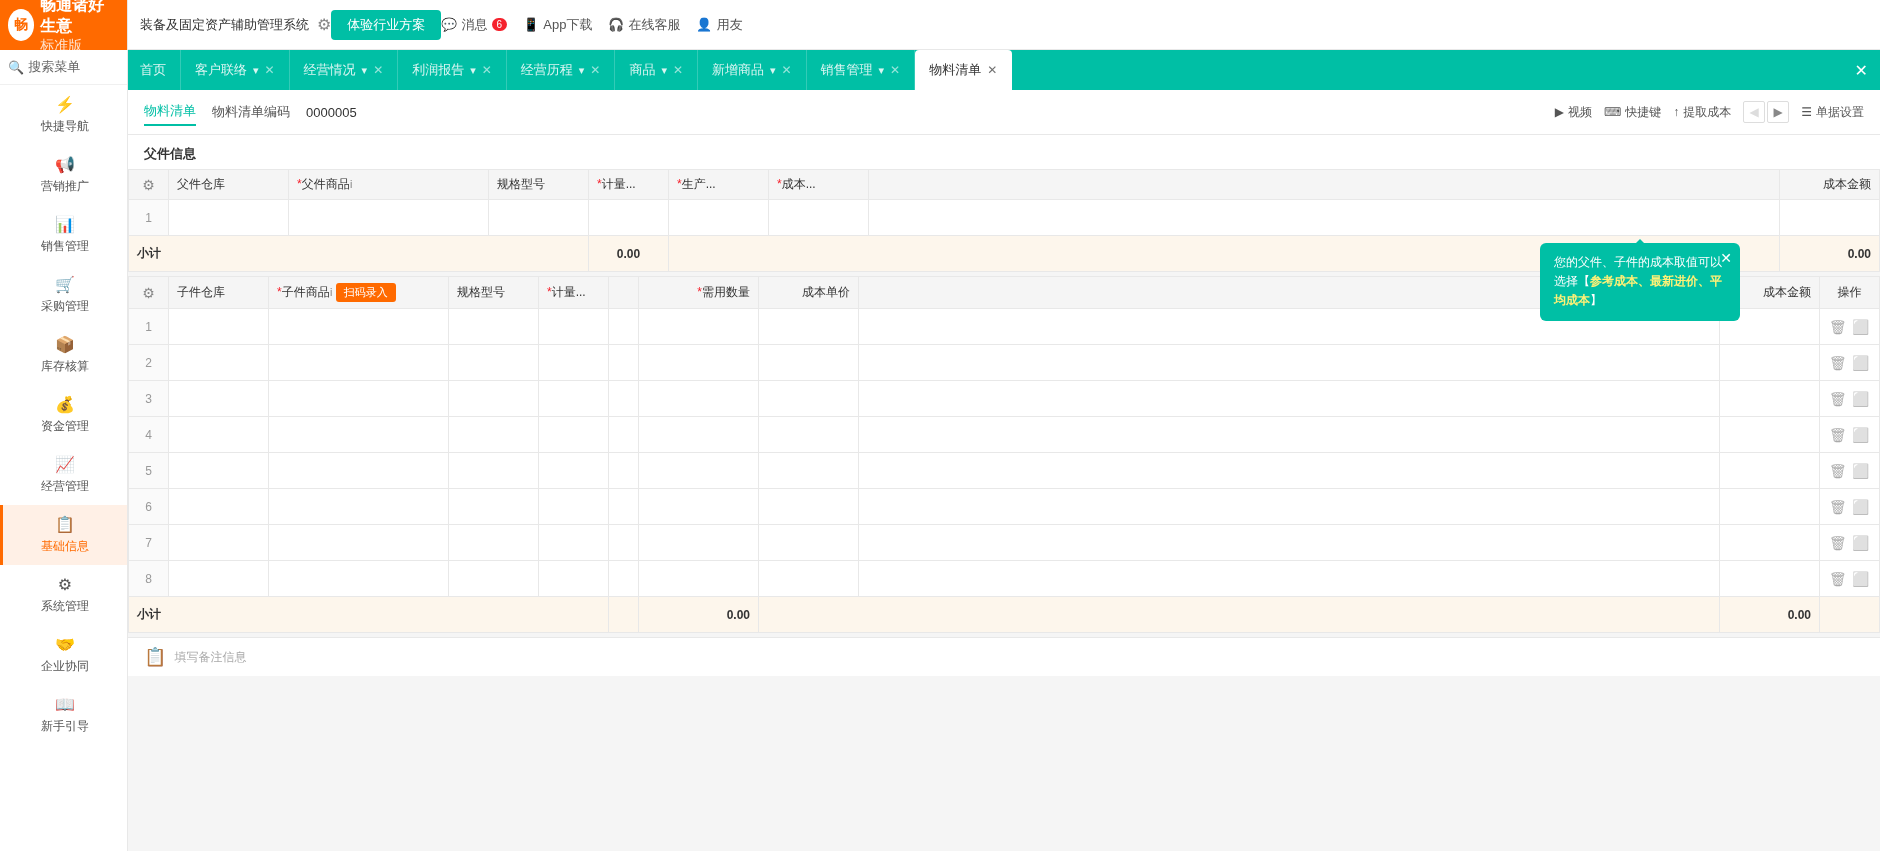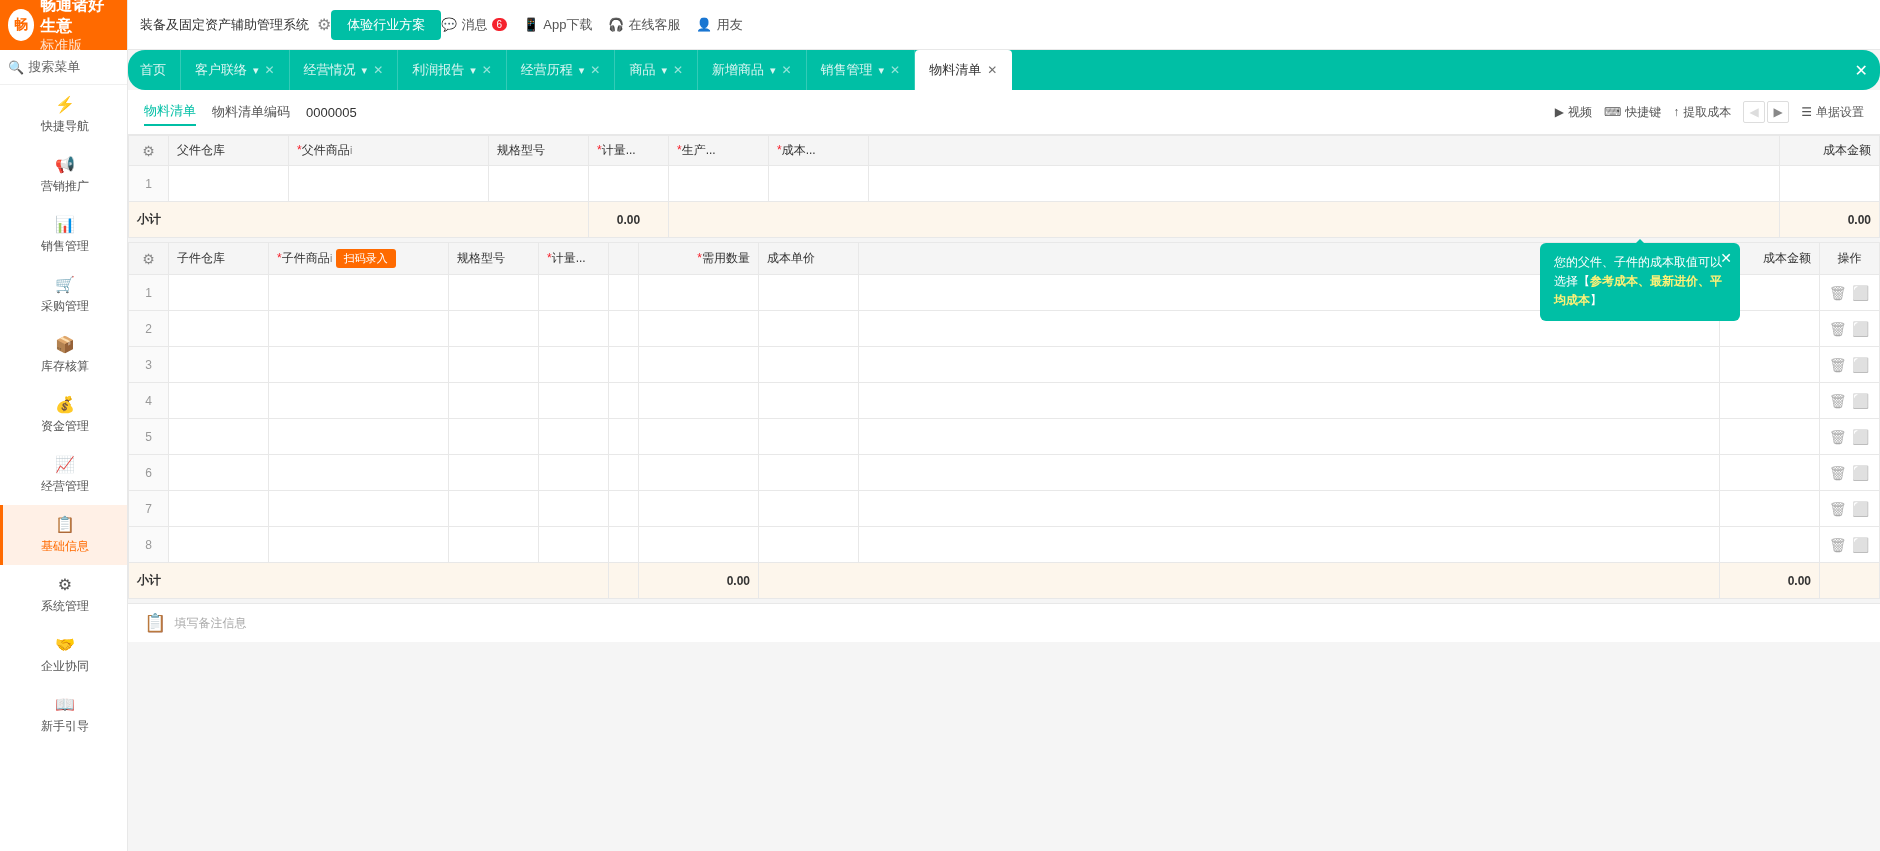--- a/index.html
+++ b/index.html
@@ -100,21 +100,20 @@
 
     
     .nav-tabs {
       background: #00bfa5;
       display: flex;
       align-items: center;
       height: 40px;
       padding: 0 4px;
       flex-shrink: 0;
       overflow-x: auto;
-      border-radius: 17px;
     }
     .nav-tab {
       color: rgba(255,255,255,0.85);
       padding: 0 14px;
       height: 40px;
       display: flex; align-items: center; gap: 6px;
       cursor: pointer;
       font-size: 13px;
       white-space: nowrap;
       border-right: 1px solid rgba(255,255,255,0.2);
@@ -465,20 +464,21 @@
   </div>
 
   <div class="content">
 
     <div class="tooltip-bubble">
       <span class="close-x">✕</span>
       <span>您的父件、子件的成本取值可以选择【<span class="tooltip-highlight">参考成本、最新进价、平均成本</span>】</span>
     </div>
 
     <div class="table-wrapper">
+      <div class="section-title">父件信息</div>
       <table class="data-table">
         <thead>
           <tr>
             <th class="settings-col">
               <span class="col-settings-icon">⚙</span>
             </th>
             <th style="width:120px;">父件仓库</th>
             <th style="width:200px;"><span class="required">*</span>父件商品<span style="color:#888;font-size:11px;">ℹ</span></th>
             <th style="width:100px;">规格型号</th>
             <th style="width:80px;"><span class="required">*</span>计量...</th>
@@ -516,21 +516,21 @@
           <tr>
             <th class="settings-col">
               <span class="col-settings-icon">⚙</span>
             </th>
             <th style="width:100px;margin-top:37px;">子件仓库</th>
             <th style="width:180px;"><span class="required">*</span>子件商品<span style="color:#888;font-size:11px;">ℹ</span> <button class="scan-btn">扫码录入</button></th>
             <th style="width:90px;">规格型号</th>
             <th style="width:70px;"><span class="required">*</span>计量...</th>
             <th style="width:30px;"></th>
             <th style="width:120px; text-align:right;"><span class="required">*</span>需用数量</th>
-            <th style="width:100px; ">成本单价</th>
+            <th style="width:100px; text-align:right;">成本单价</th>
             <th style="width:auto;"></th>
             <th style="width:100px; text-align:right;">成本金额</th>
             <th style="width:60px; text-align:center;">操作</th>
           </tr>
         </thead>
         <tbody id="child-tbody">
 
         <tr>
     <td class="row-num">1</td>
     <td></td>

